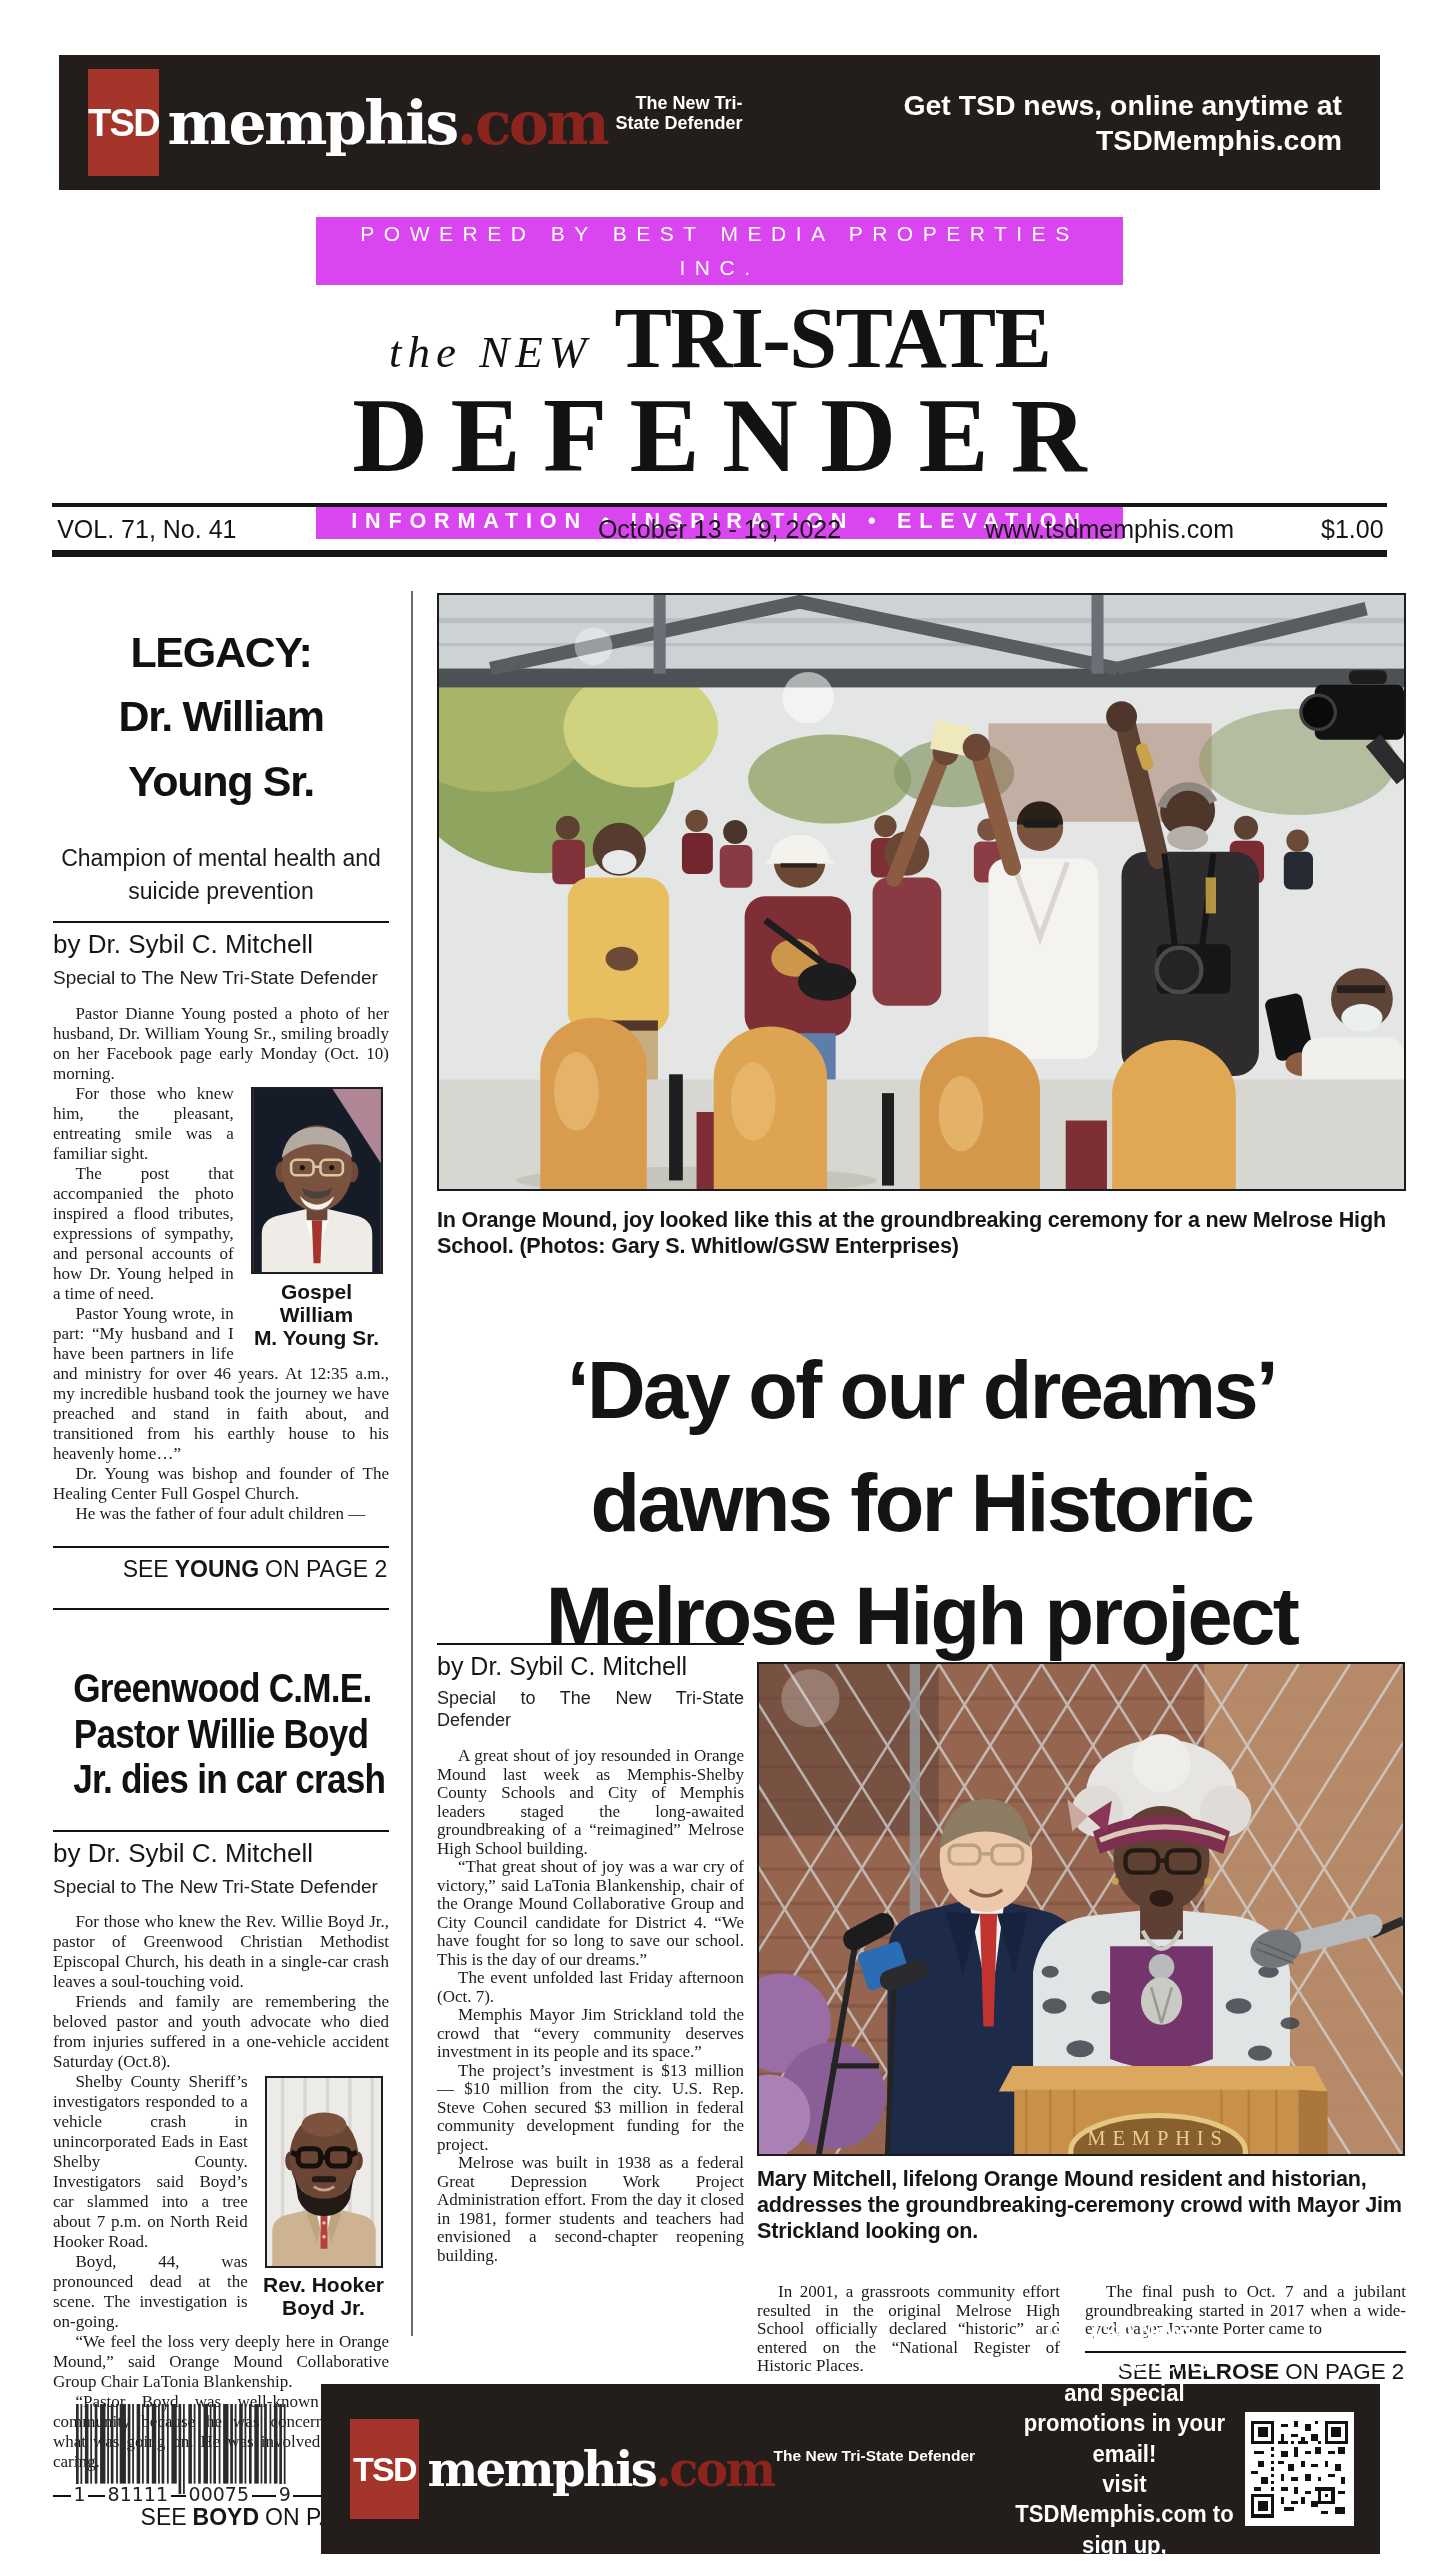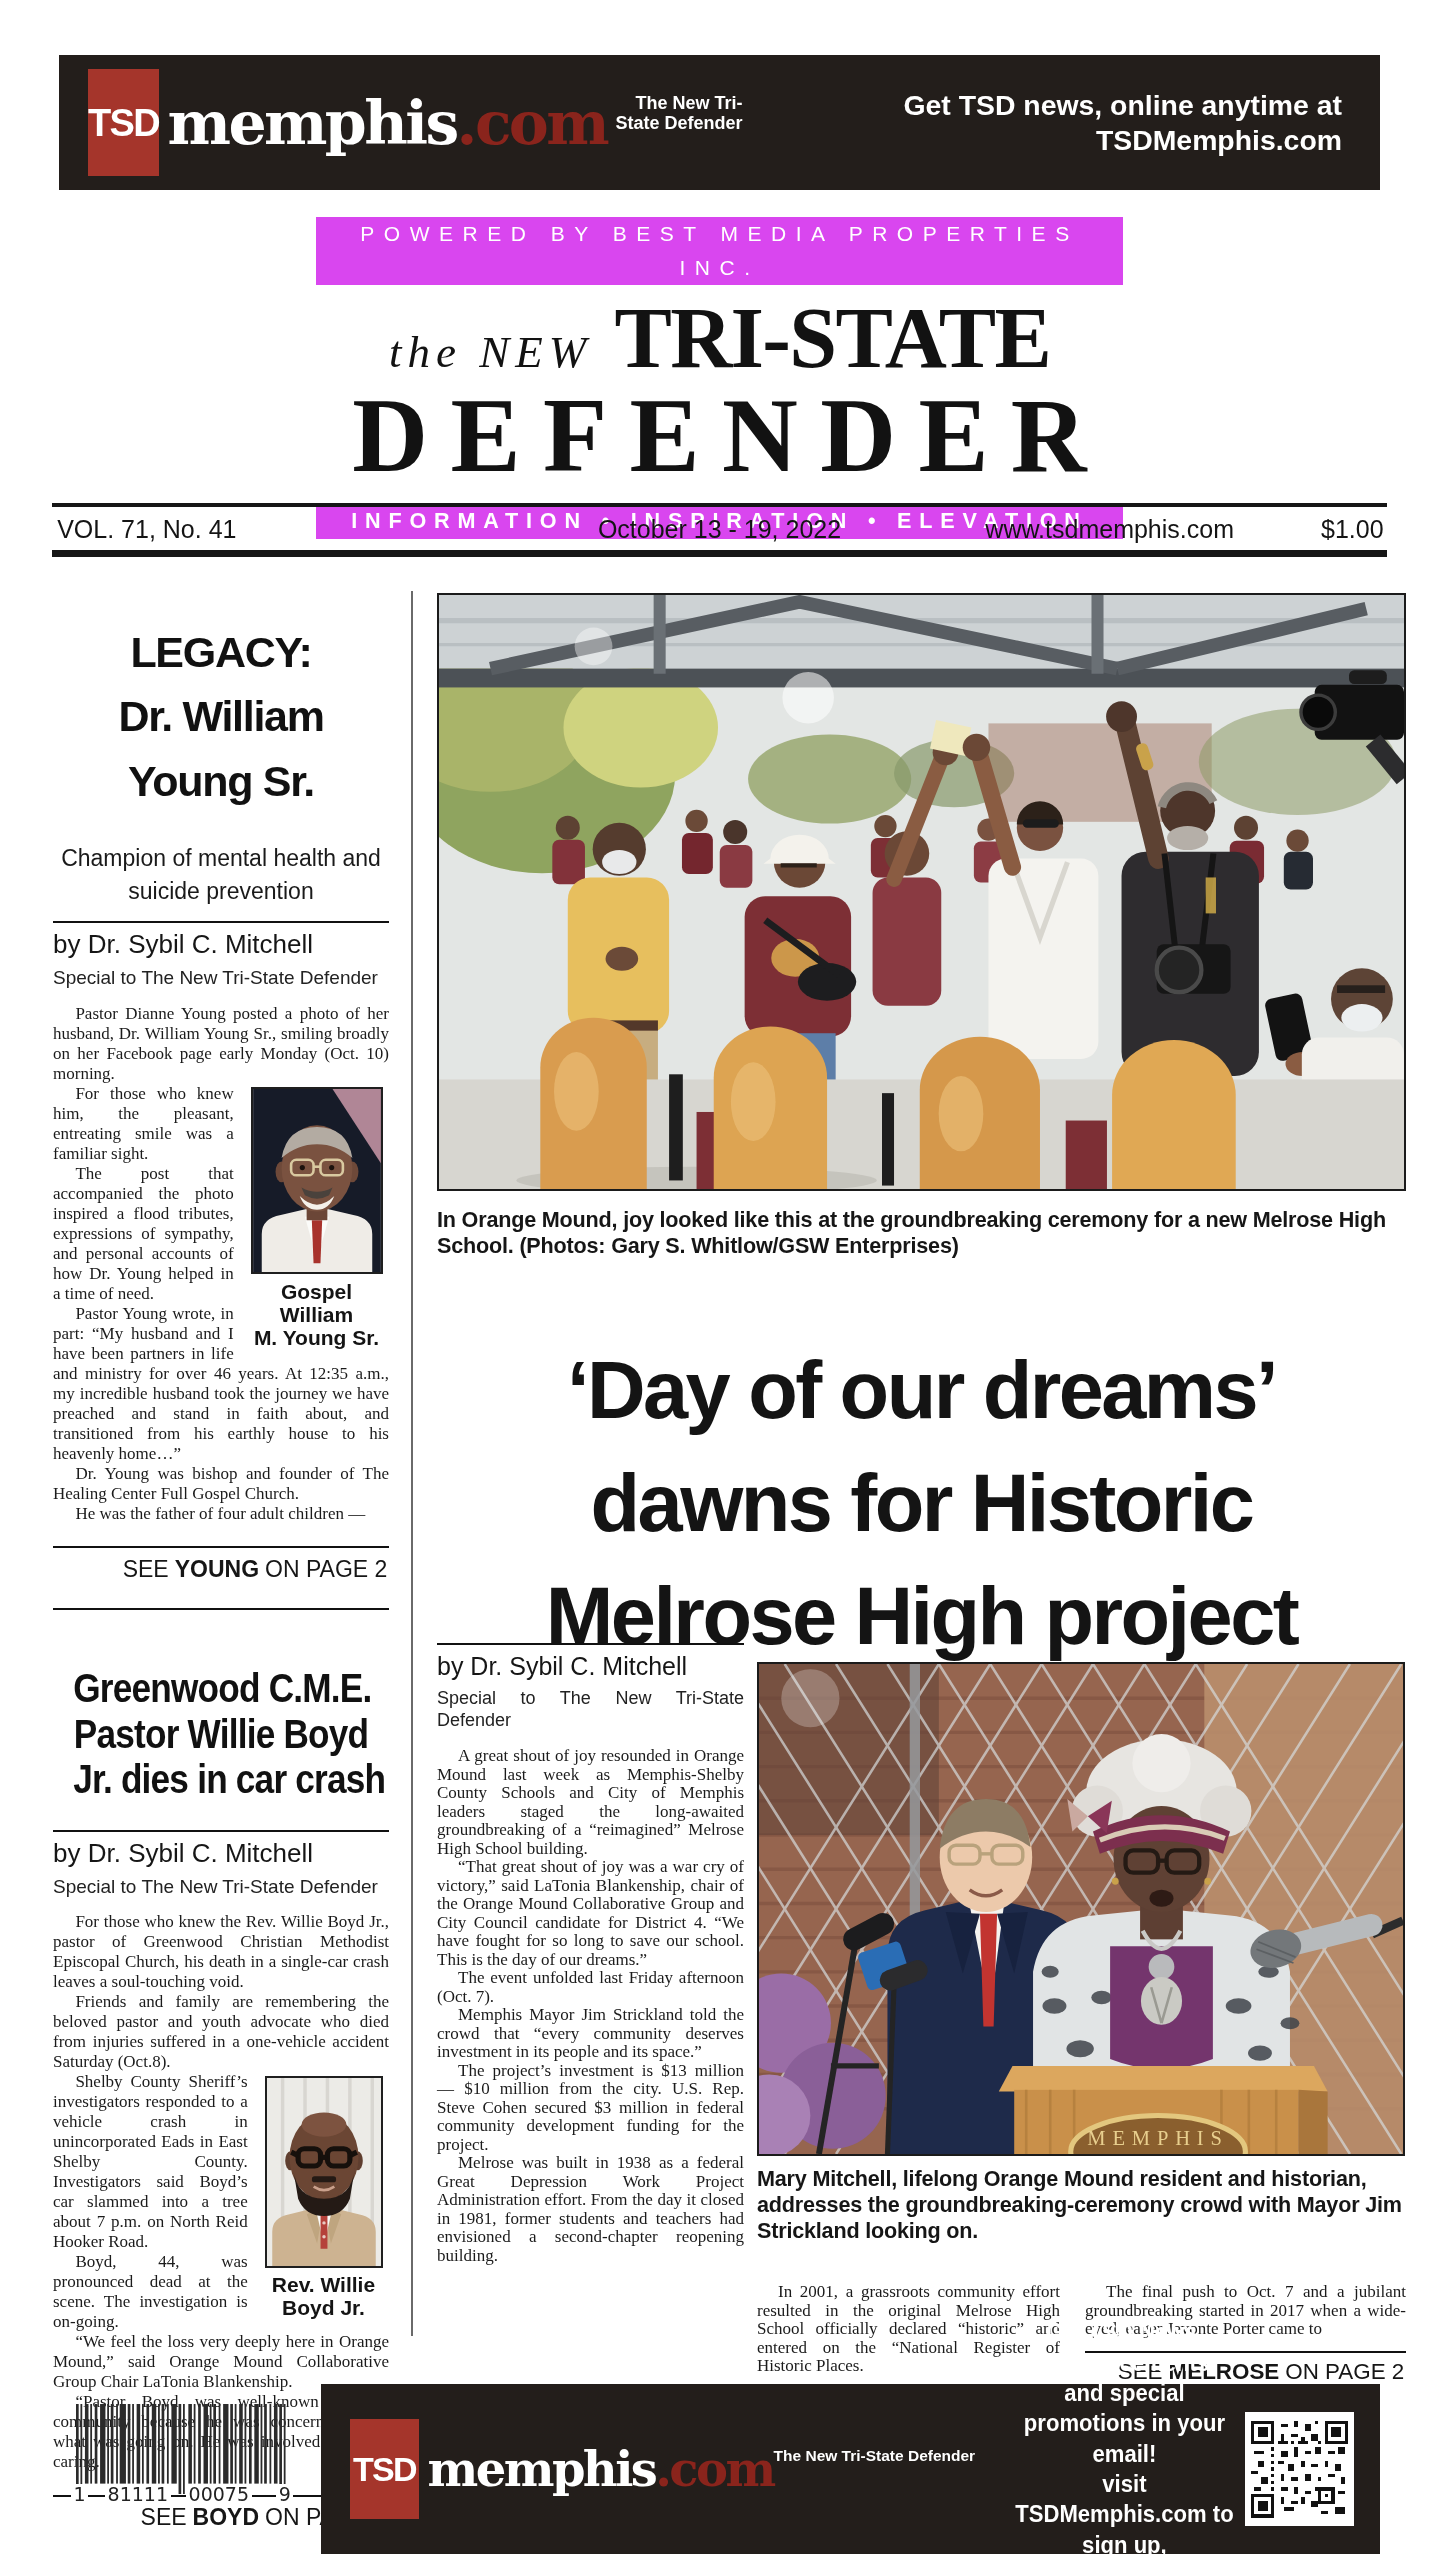--- a/index.html
+++ b/index.html
@@ -239,21 +239,21 @@
               <g fill="none" stroke="#16100c" stroke-width="6">
                 <rect x="36" y="82" width="26" height="20" rx="7"></rect>
                 <rect x="70" y="82" width="26" height="20" rx="7"></rect>
                 <line x1="62" y1="92" x2="70" y2="92"></line>
                 <line x1="36" y1="90" x2="28" y2="86"></line>
                 <line x1="96" y1="90" x2="104" y2="86"></line>
               </g>
             </svg>
           </div>
           <figcaption class="inset-cap">
-            <div>Rev. Willie</div>
+            <div>Rev. Hooker</div>
             <div>Boyd Jr.</div>
           </figcaption>
         </figure>
         <p>Shelby County Sheriff’s investigators responded to a vehicle crash in unincorporated Eads in East Shelby County. Investigators said Boyd’s car slammed into a tree about 7 p.m. on North Reid Hooker Road.</p>
         <p>Boyd, 44, was pronounced dead at the scene. The investigation is on-going.</p>
         <p>“We feel the loss very deeply here in Orange Mound,” said Orange Mound Collaborative Group Chair LaTonia Blankenship.</p>
         <p>“Pastor Boyd was well-known in this community because he was concerned about what was going on. He was involved and very caring.</p>
       </div>
       <div class="jumpline">
         <span>SEE</span><b>BOYD</b><span>ON PAGE 2</span>

